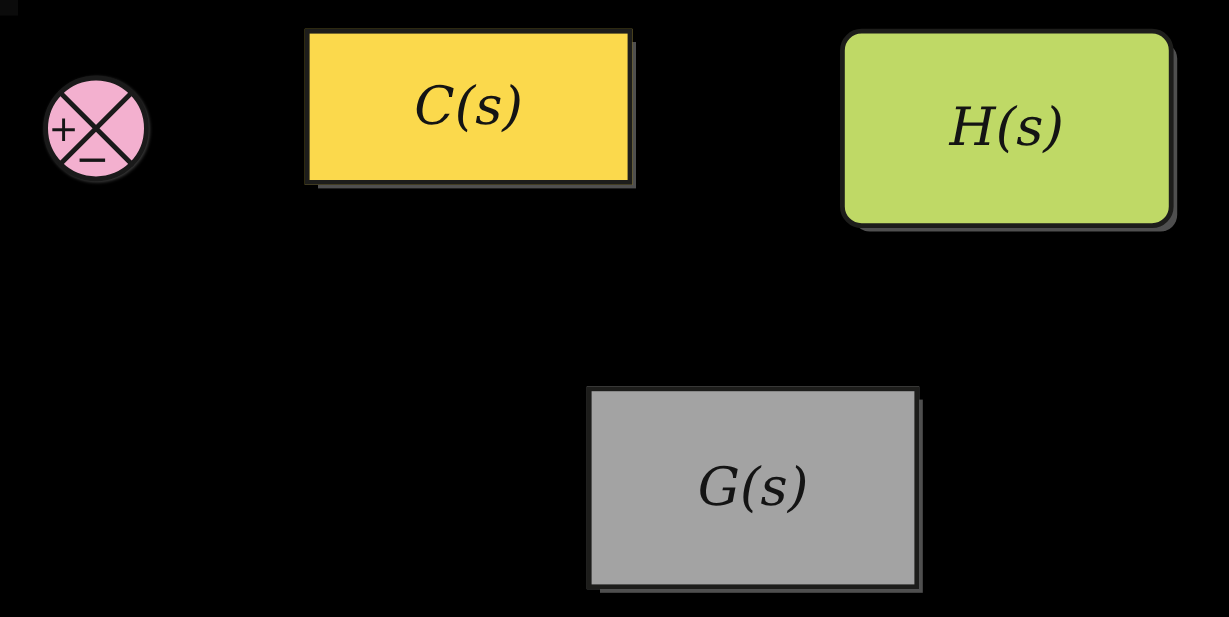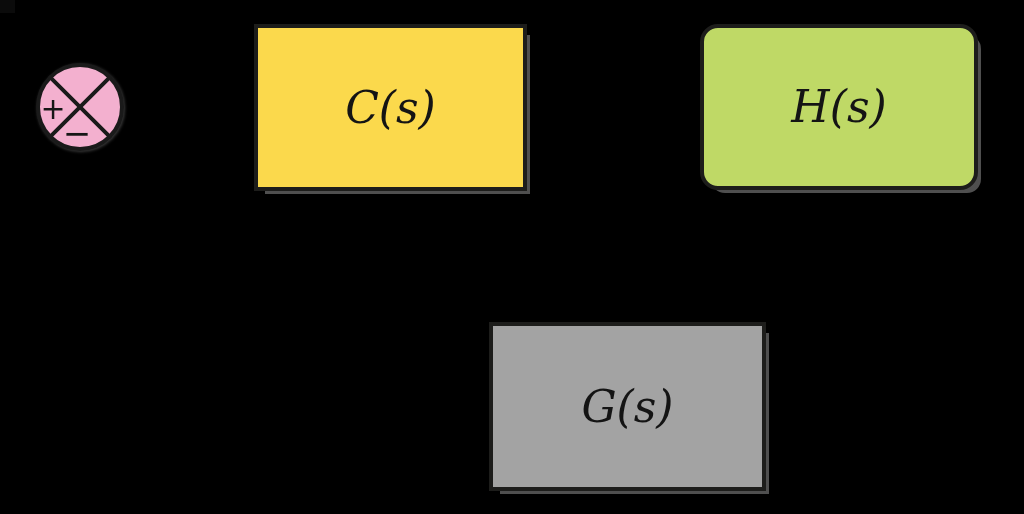--- a/index.html
+++ b/index.html
@@ -25,21 +25,21 @@
   }
   .block {
     position: absolute;
     box-sizing: border-box;
     border: 4px solid #1d1d1b;
     box-shadow: 7px 7px 0 -4px #4f4f4f;
     display: flex;
     align-items: center;
     justify-content: center;
   }
-  .block-c { left: 254px; top: 24px;  width: 273px; height: 167px; }
+  .block-c { left: 254px; top: 24px;  width: 273px; height: 130px; }
   .block-h { left: 700px; top: 24px;  width: 278px; height: 166px; border-radius: 18px; }
   .block-g { left: 489px; top: 322px; width: 277px; height: 169px; }
   .block-label {
     font-family: "DejaVu Serif", serif;
     font-style: italic;
     font-size: 44px;
     color: #141414;
     line-height: 1;
     user-select: none;
   }

